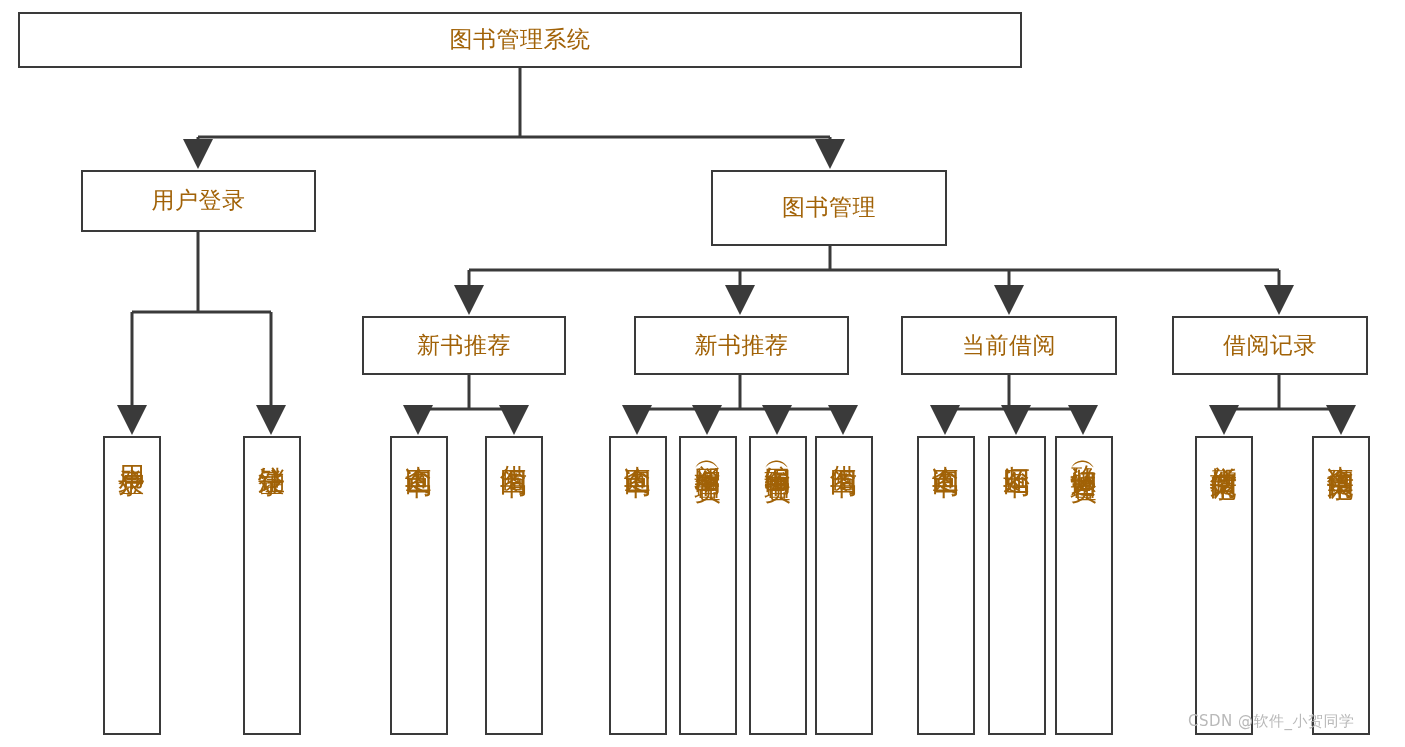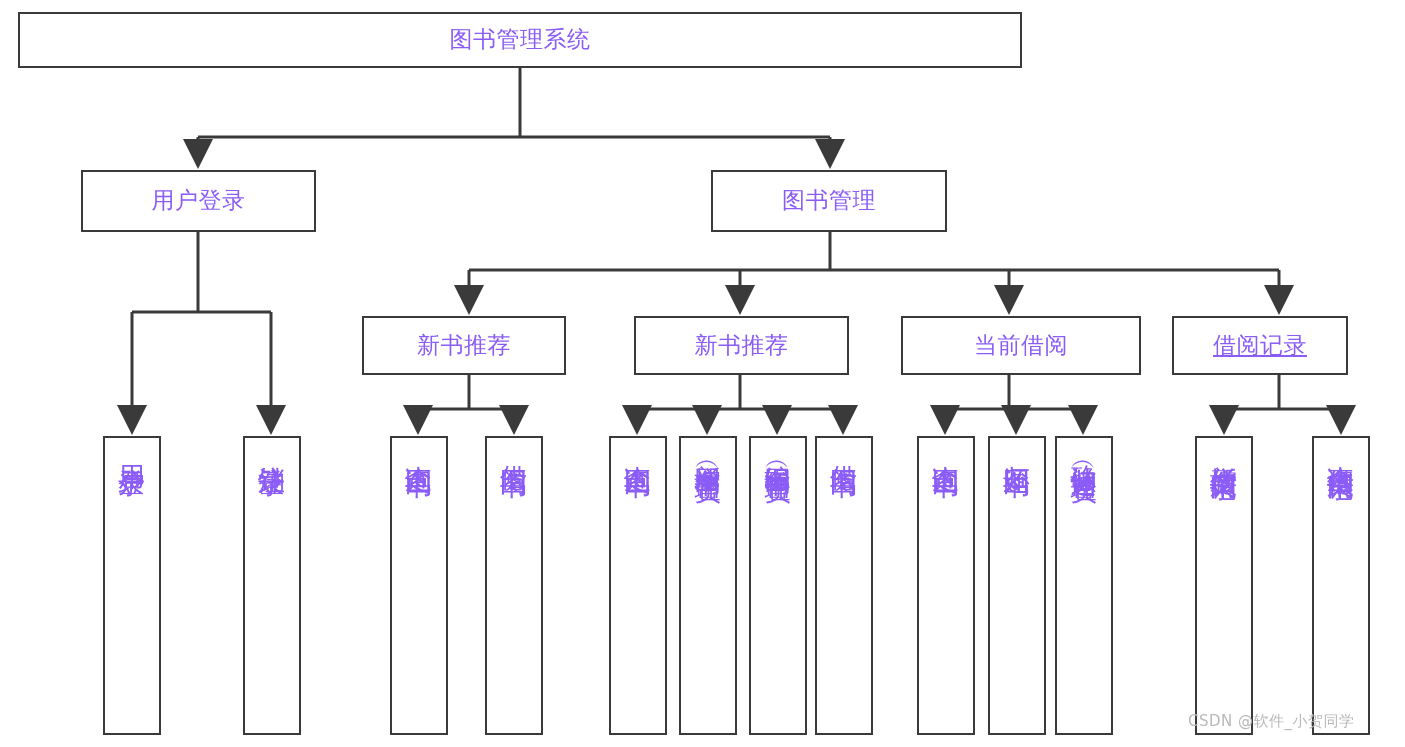--- a/index.html
+++ b/index.html
@@ -25,21 +25,21 @@
     height: 747px;
   }
   .node-box {
     position: absolute;
     box-sizing: border-box;
     background: #ffffff;
     border: 2px solid #3a3a3a;
     display: flex;
     align-items: center;
     justify-content: center;
-    color: #8b5cf6;
+    color: #a16207;
   }
   .node-box.horizontal .node-label {
     font-size: 23px;
     line-height: 1.2;
     letter-spacing: 0.5px;
     white-space: nowrap;
   }
   .node-box.vertical {
     align-items: flex-start;
     justify-content: center;
@@ -122,34 +122,34 @@
     </g>
   </svg>
 
   <div class="node-box horizontal" style="left:18px; top:12px; width:1004px; height:56px;">
     <span class="node-label">图书管理系统</span>
   </div>
 
   <div class="node-box horizontal" style="left:81px; top:170px; width:235px; height:62px;">
     <span class="node-label">用户登录</span>
   </div>
-  <div class="node-box horizontal" style="left:711px; top:170px; width:236px; height:62px;align-items:center;">
+  <div class="node-box horizontal" style="left:711px; top:170px; width:236px; height:76px;align-items:center;">
     <span class="node-label">图书管理</span>
   </div>
 
   <div class="node-box horizontal" style="left:362px; top:316px; width:204px; height:59px;">
     <span class="node-label">新书推荐</span>
   </div>
   <div class="node-box horizontal" style="left:634px; top:316px; width:215px; height:59px;">
     <span class="node-label">新书推荐</span>
   </div>
-  <div class="node-box horizontal" style="left:901px; top:316px; width:240px; height:59px;">
+  <div class="node-box horizontal" style="left:901px; top:316px; width:216px; height:59px;">
     <span class="node-label">当前借阅</span>
   </div>
-  <div class="node-box horizontal" style="left:1172px; top:316px; width:176px; height:59px;text-decoration:underline;">
+  <div class="node-box horizontal" style="left:1172px; top:316px; width:196px; height:59px;">
     <span class="node-label">借阅记录</span>
   </div>
 
   <div class="node-box vertical" style="left:103px; top:436px; width:58px; height:299px;">
     <span class="node-label">用户登录</span>
   </div>
   <div class="node-box vertical" style="left:243px; top:436px; width:58px; height:299px;">
     <span class="node-label">注销登录</span>
   </div>
 

